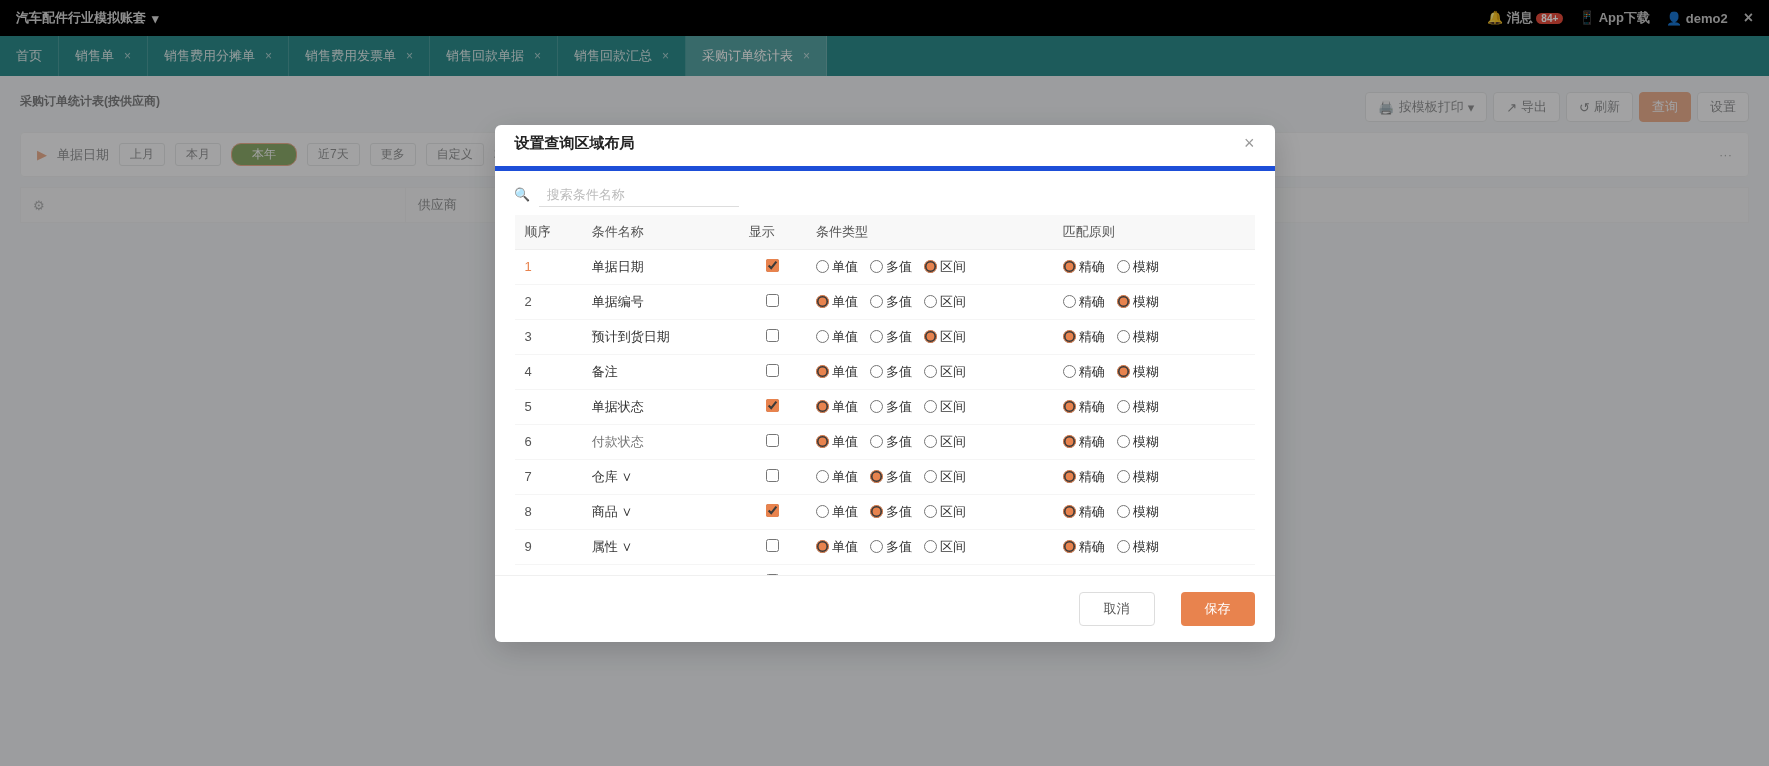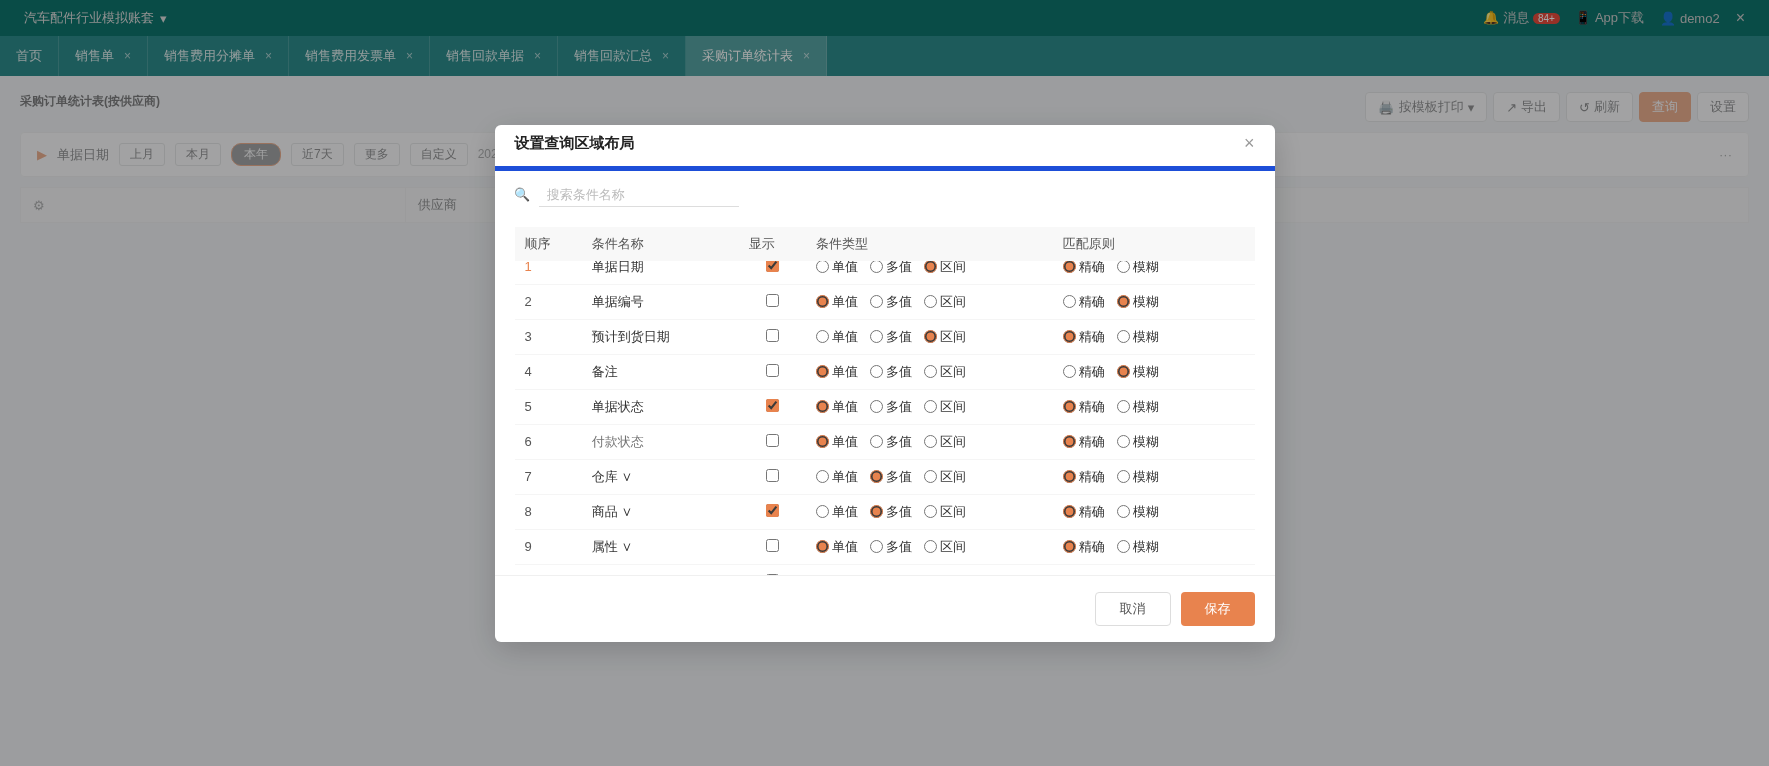--- a/index.html
+++ b/index.html
@@ -1,26 +1,27 @@
 <!DOCTYPE html>
 <html><head>
   <meta charset="utf-8">
   <style>
     * { box-sizing: border-box; margin: 0; padding: 0; }
     body { font-family: "Microsoft YaHei", "PingFang SC", sans-serif; font-size: 13px; background: #f0f2f5; }
 
     
     .top-nav {
-      background: #0f766e;
+      background: #000000;
       height: 36px;
       display: flex;
       align-items: center;
       justify-content: space-between;
-      padding: 0 24px;
+      padding: 0 16px;
       color: #ccc;
+      font-weight: bold;
     }
     .top-nav-left { font-size: 13px; color: #ddd; display: flex; align-items: center; gap: 6px; }
     .top-nav-right { display: flex; align-items: center; gap: 16px; font-size: 13px; color: #ccc; }
     .top-nav-right .badge { background: #e74c3c; color: white; border-radius: 10px; padding: 0 5px; font-size: 10px; }
     .close-x { color: #ccc; cursor: pointer; font-size: 16px; }
 
     
     .tab-bar {
       background: #2d8c8c;
       height: 40px;
@@ -84,21 +85,21 @@
     .filter-dates { font-size: 12px; color: #888; }
     .filter-btn {
       padding: 2px 10px;
       border-radius: 3px;
       border: 1px solid #ddd;
       cursor: pointer;
       font-size: 12px;
       background: white;
       color: #555;
     }
-    .filter-btn.orange { background: #737373; color: white; border-color: #e8834e; border-radius: 10px; padding: 2px 12px; }
+    .filter-btn.orange { background: #4d7c0f; color: white; border-color: #e8834e; border-radius: 10px; padding: 2px 20px; }
 
     
     .data-table { width: 100%; border-collapse: collapse; background: white; }
     .data-table th, .data-table td { border: 1px solid #eee; padding: 8px 12px; text-align: left; font-size: 13px; }
     .data-table th { background: #f7f7f7; color: #555; font-weight: normal; }
 
     
     .overlay {
       position: fixed;
       top: 0; left: 0; right: 0; bottom: 0;
@@ -179,21 +180,21 @@
       font-size: 13px;
     }
     .modal-table th {
       background: #f8f8f8;
       border-bottom: 1px solid #eee;
       padding: 8px 10px;
       color: #555;
       font-weight: normal;
       text-align: left;
       position: sticky;
-      top: 12px;
+      top: 0;
       z-index: 2;
     }
     .modal-table td {
       border-bottom: 1px solid #f5f5f5;
       padding: 8px 10px;
       color: #333;
       vertical-align: middle;
     }
 
     
@@ -203,21 +204,21 @@
 
     
     .modal-table-wrapper::-webkit-scrollbar { width: 6px; }
     .modal-table-wrapper::-webkit-scrollbar-track { background: #f0f0f0; }
     .modal-table-wrapper::-webkit-scrollbar-thumb { background: #ccc; border-radius: 3px; }
 
     
     .modal-footer {
       display: flex;
       justify-content: flex-end;
-      gap: 10px;
+      gap: 26px;
       padding: 16px 20px;
       border-top: 1px solid #f0f0f0;
     }
     .btn-cancel {
       padding: 7px 24px;
       border: 1px solid #ddd;
       background: white;
       border-radius: 4px;
       cursor: pointer;
       font-size: 13px;

